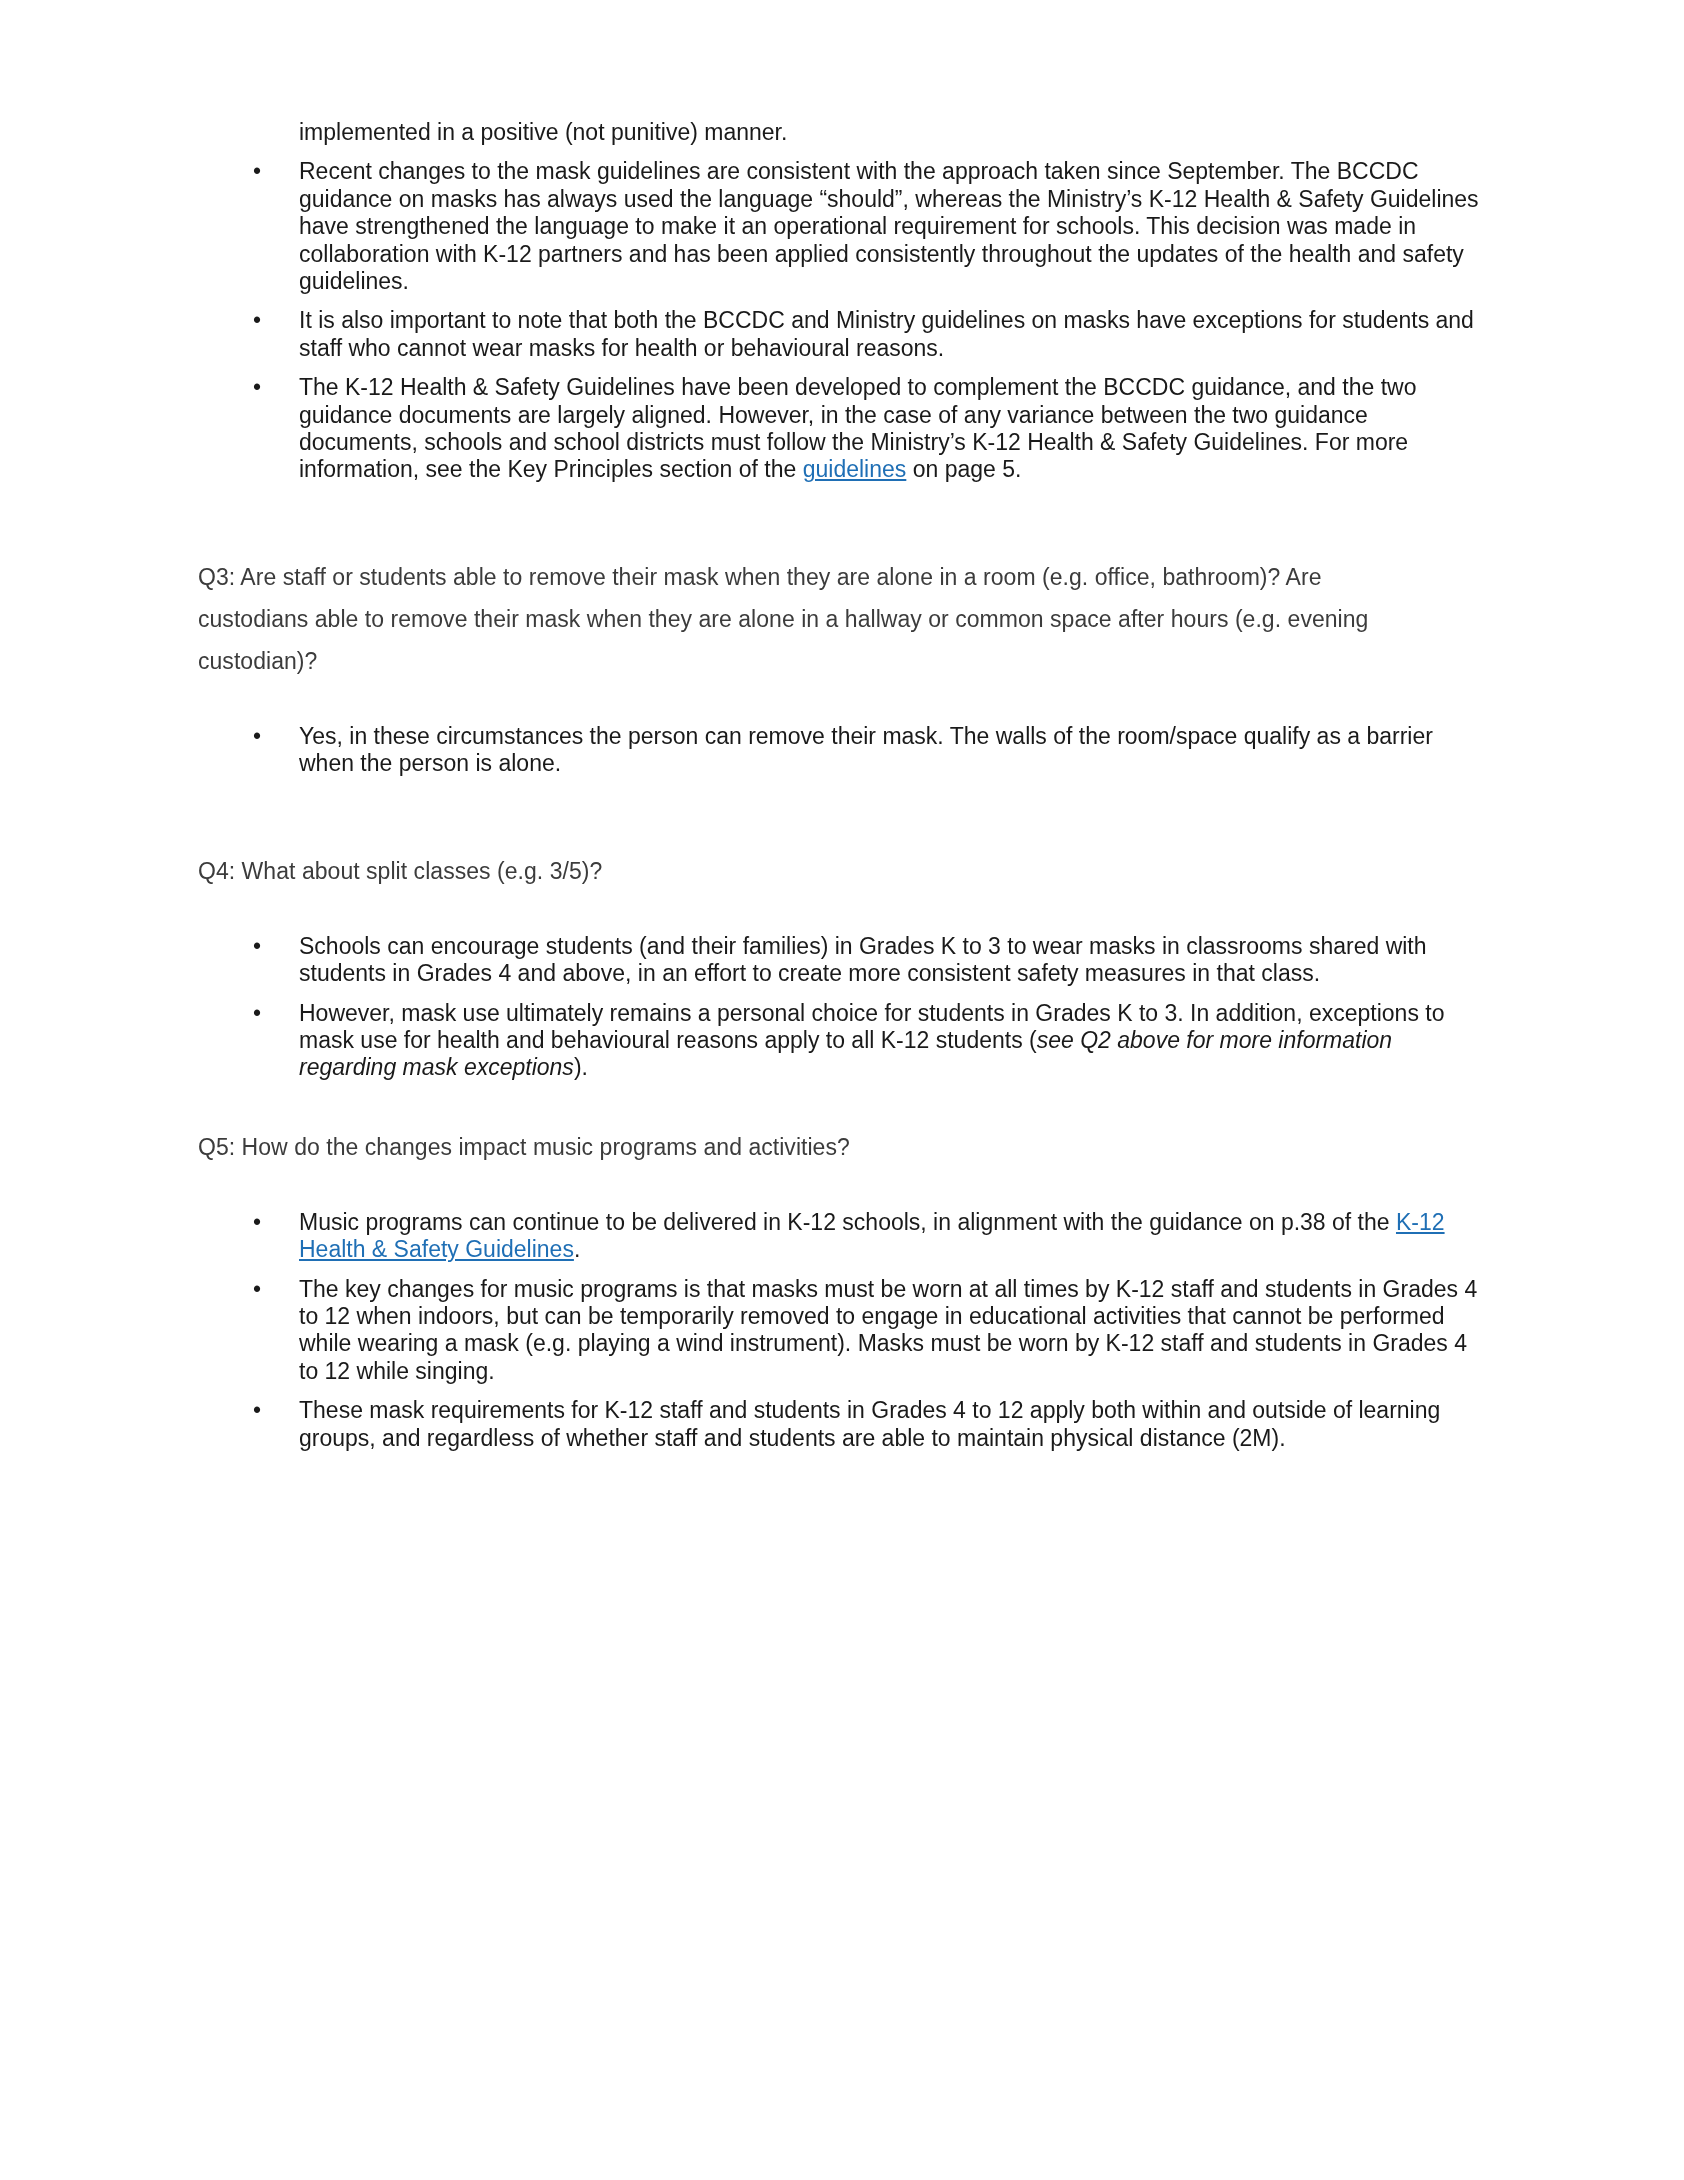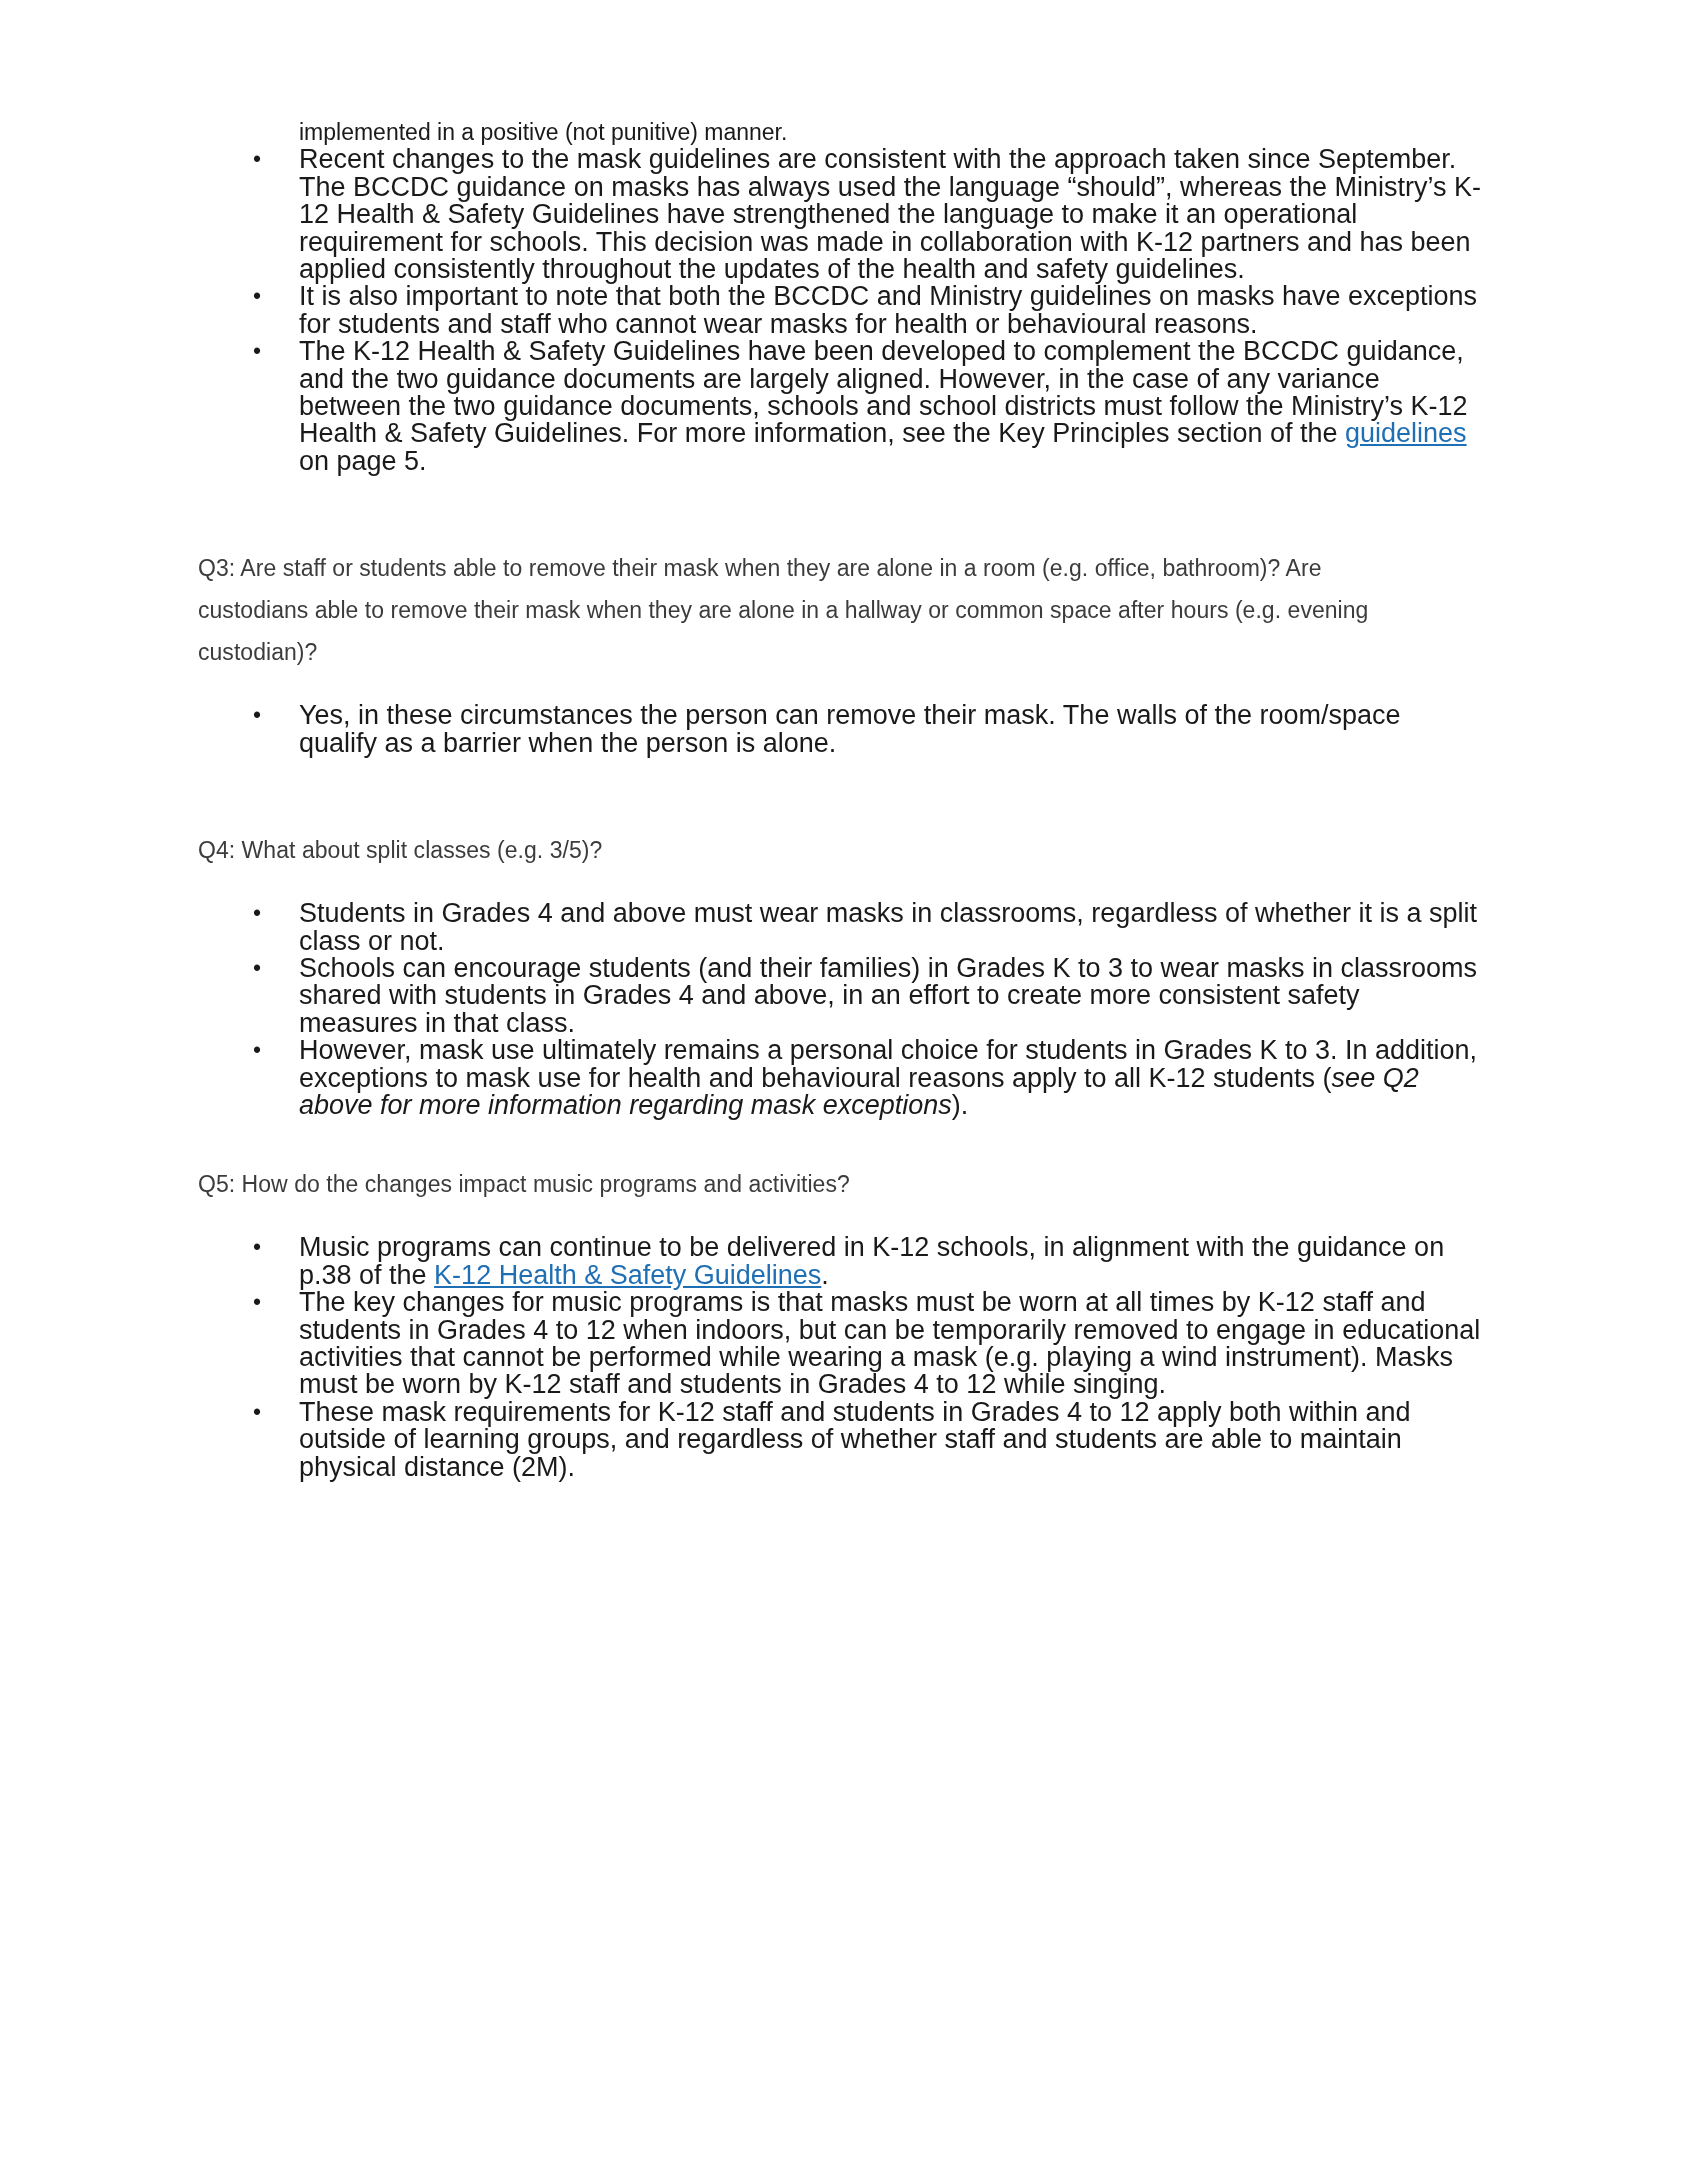--- a/index.html
+++ b/index.html
@@ -45,24 +45,24 @@
 
   
   ul.bullets {
     list-style: none;
     margin: 0;
     padding: 0;
   }
   ul.bullets > li {
     position: relative;
     padding-left: 101px;
-    font-size: 27px;
+    font-size: 23px;
     line-height: 27.4px;
     color: #1a1a1a;
-    margin: 0 0 0 0;
+    margin: 12px 0 0 0;
   }
   ul.bullets > li::before {
     content: "\2022";
     position: absolute;
     left: 55px;
     top: 0;
     font-size: 23px;
     line-height: 27.4px;
     color: #1a1a1a;
   }
@@ -112,21 +112,20 @@
       <li>Yes, in these circumstances the person can remove their mask. The walls of the room/space qualify as a barrier when the person is alone.</li>
     </ul>
 
     <div class="gap-lg"></div>
 
     <div class="q-heading">Q4: What about split classes (e.g. 3/5)?</div>
 
     <div class="gap-sm"></div>
 
     <ul class="bullets">
-      <li>Students in Grades 4 and above must wear masks in classrooms, regardless of whether it is a split class or not.</li>
       <li>Schools can encourage students (and their families) in Grades K to 3 to wear masks in classrooms shared with students in Grades 4 and above, in an effort to create more consistent safety measures in that class.</li>
       <li><span>However, mask use ultimately remains a personal choice for students in Grades K to 3. In addition, exceptions to mask use for health and behavioural reasons apply to all K-12 students (</span><em class="inline-italic">see Q2 above for more information regarding mask exceptions</em><span>).</span></li>
     </ul>
 
     <div class="gap-md"></div>
 
     <div class="q-heading">Q5: How do the changes impact music programs and activities?</div>
 
     <div class="gap-sm"></div>
 

